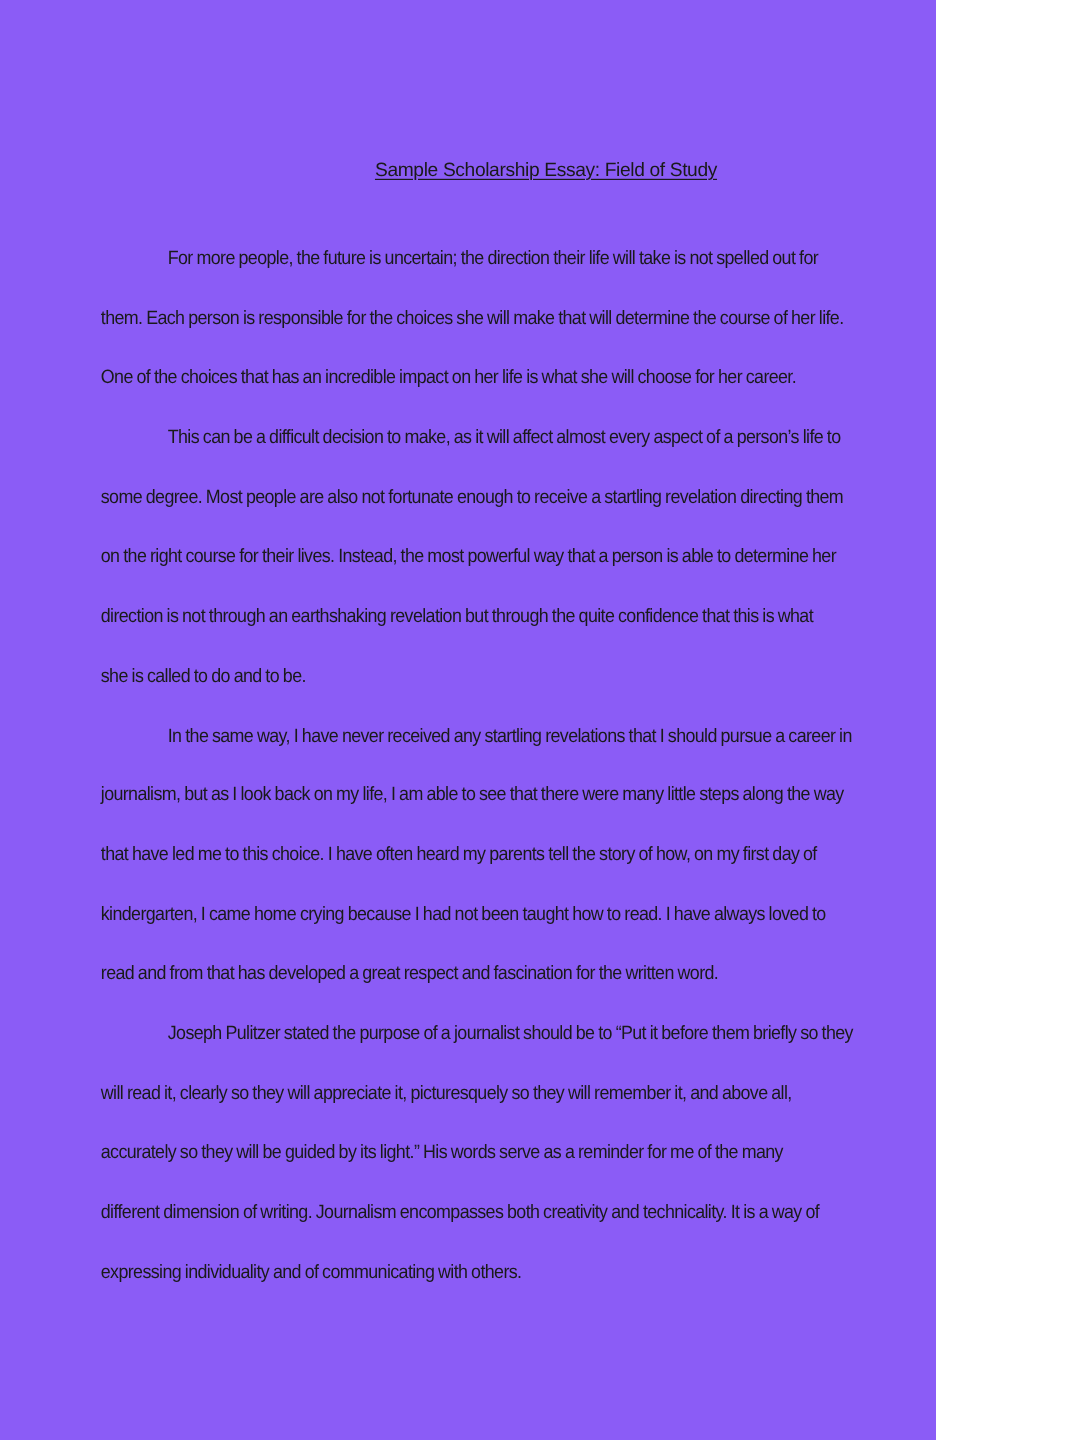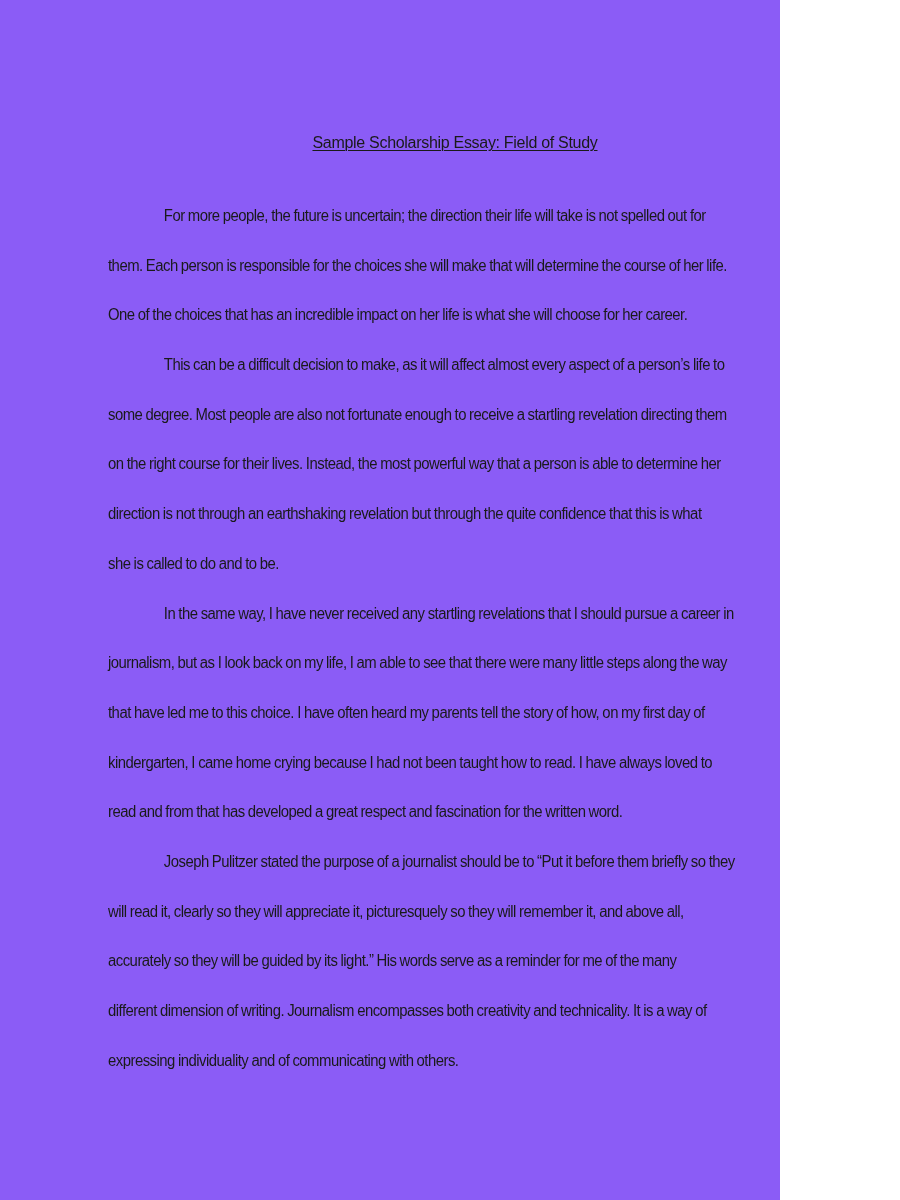--- a/index.html
+++ b/index.html
@@ -34,21 +34,21 @@
       line-height: 20px;
     }
     .title span {
       text-decoration: underline;
       text-underline-offset: 2px;
       text-decoration-thickness: 1px;
     }
     .body-text {
       position: absolute;
       top: 206px;
-      left: 108px;
+      left: 84px;
       width: 740px;
     }
     .line {
       display: block;
       height: 49.7px;
       line-height: 20px;
       font-size: 16px;
       letter-spacing: -0.55px;
       word-spacing: -0.5px;
       white-space: nowrap;

